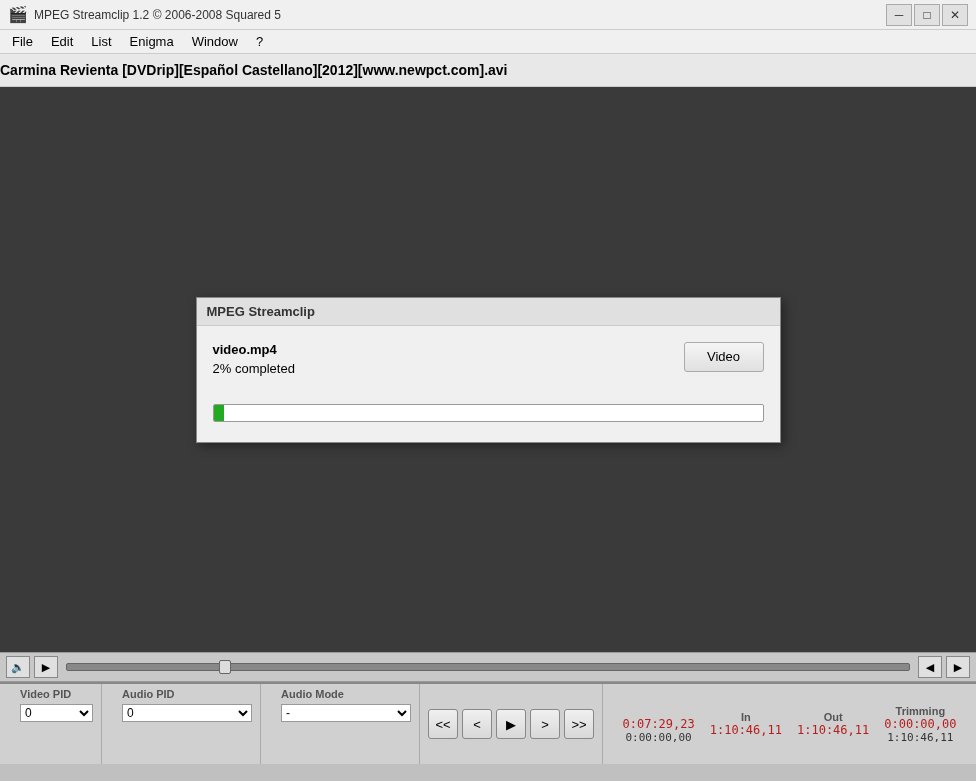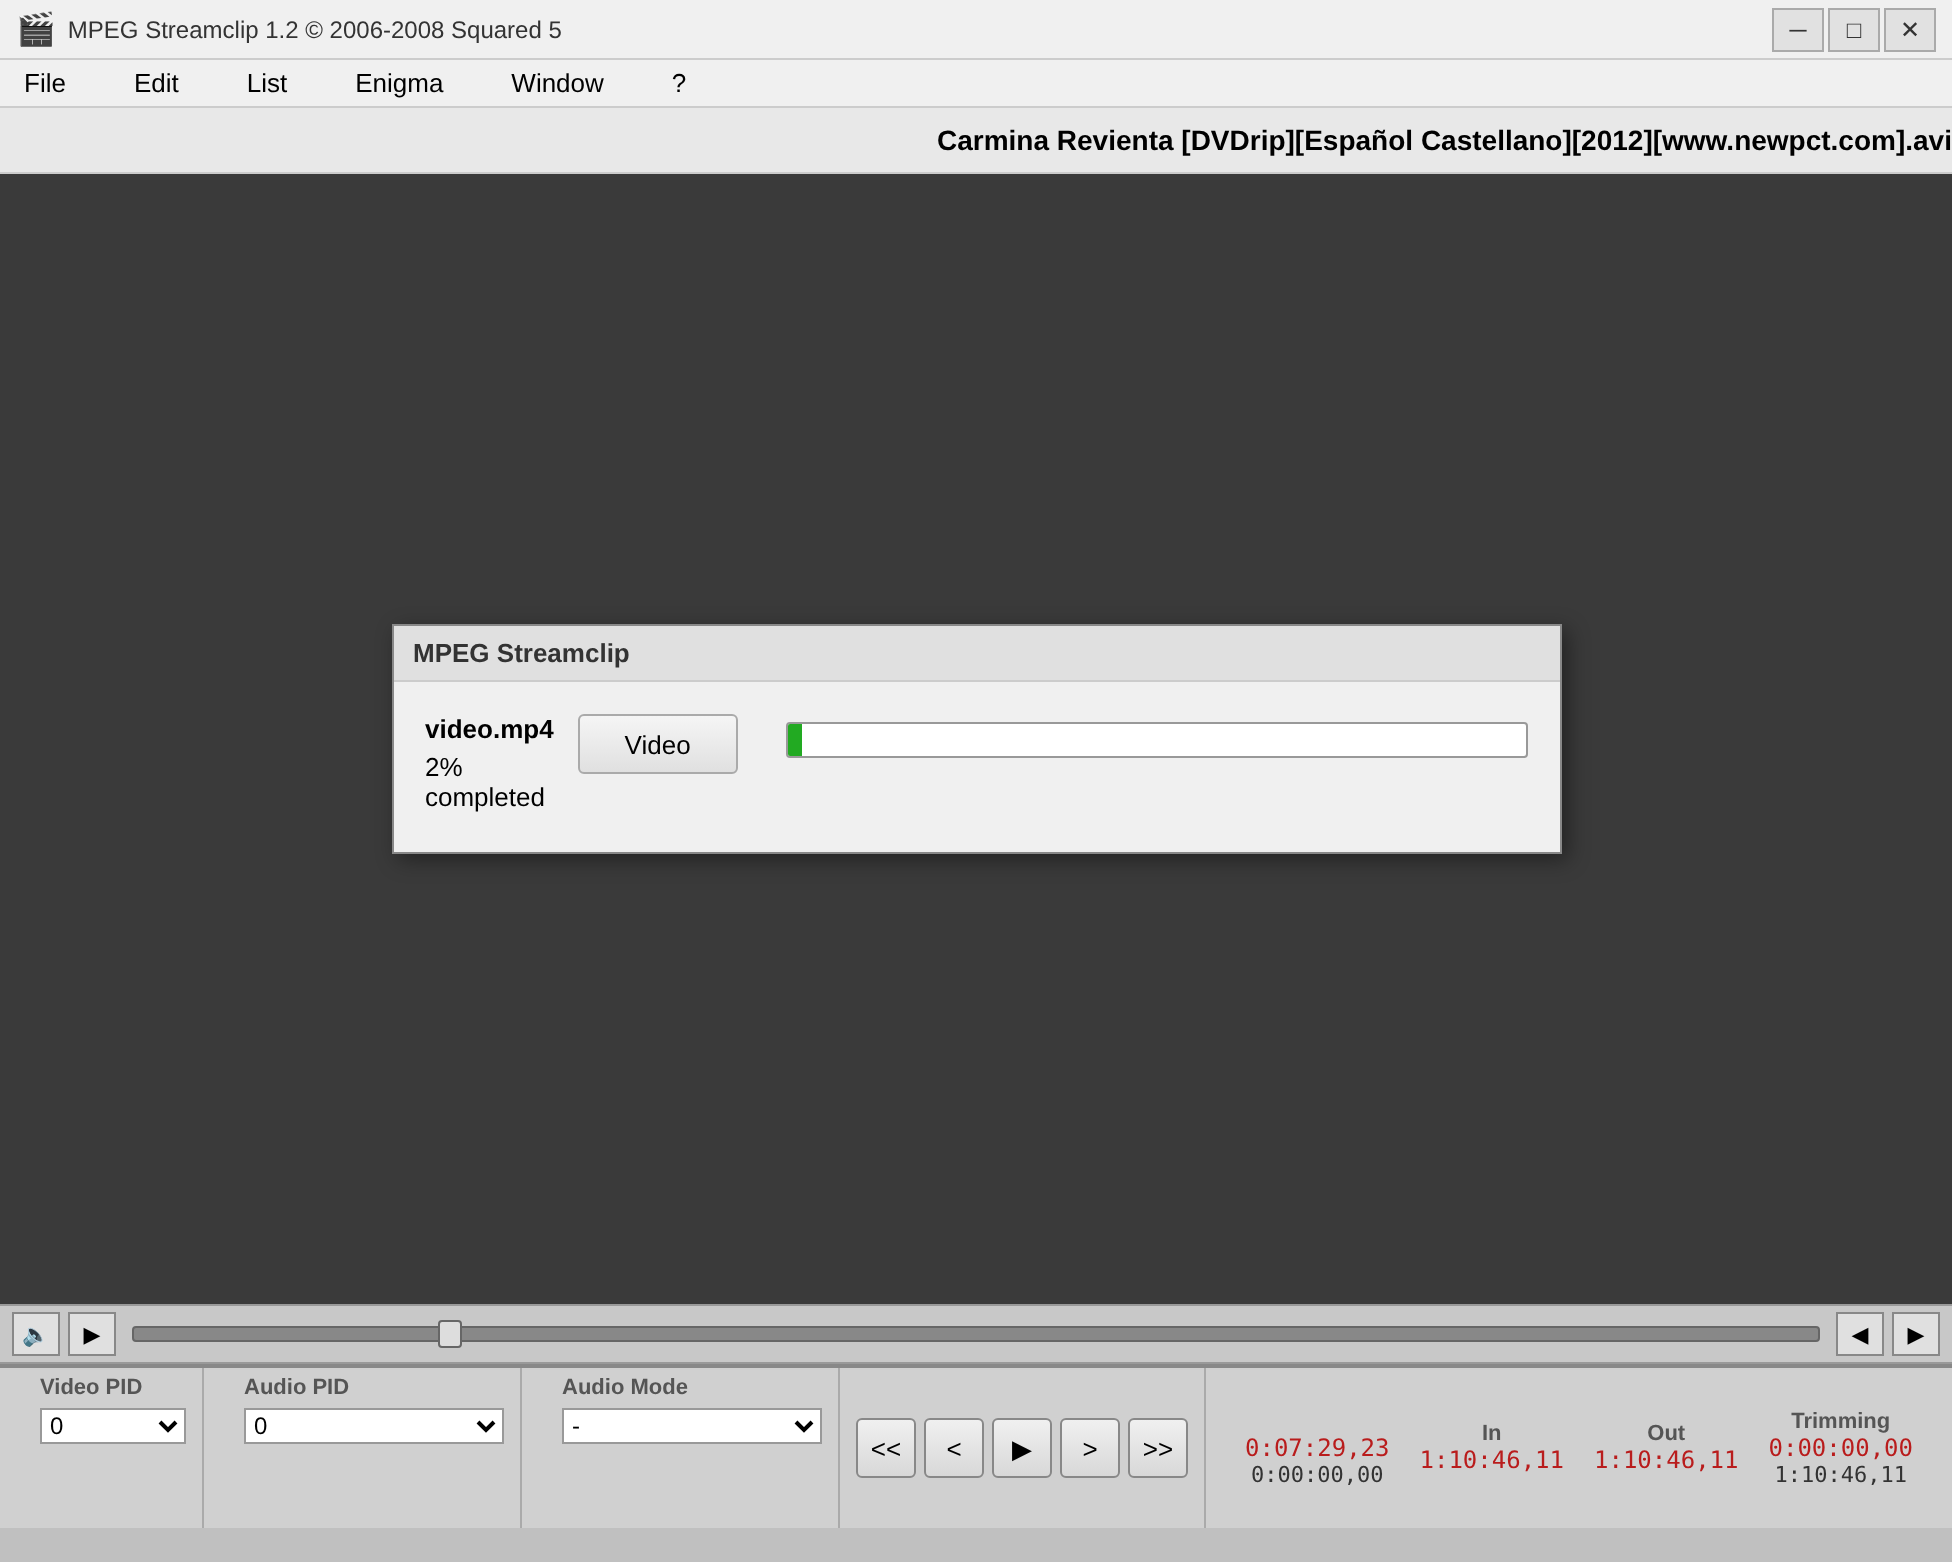--- a/index.html
+++ b/index.html
@@ -48,34 +48,34 @@
     }
 
     
     #menu-bar {
       background: #f0f0f0;
       height: 24px;
       display: flex;
       align-items: center;
       padding: 0 4px;
       border-bottom: 1px solid #ccc;
-      gap: 18px;
+      gap: 2px;
     }
     .menu-item {
       padding: 2px 8px;
       cursor: pointer;
       font-size: 13px;
       color: #000;
       border-radius: 2px;
     }
 
     
     #file-title {
       background: #e8e8e8;
-      text-align: right;
+      text-align: left;
       padding: 8px 0;
       font-size: 14px;
       font-weight: bold;
       color: #000;
       border-bottom: 1px solid #ccc;
     }
 
     
     #video-area {
       background: #3a3a3a;
@@ -99,21 +99,21 @@
       background: #e0e0e0;
       padding: 6px 10px;
       font-size: 13px;
       font-weight: bold;
       color: #333;
       border-bottom: 1px solid #ccc;
     }
     #dialog-body {
       padding: 16px 16px 20px 16px;
       display: flex;
-      flex-direction: row;
+      flex-direction: column;
       gap: 24px;
     }
     #dialog-content {
       display: flex;
       gap: 12px;
       align-items: flex-start;
     }
     #dialog-text-area {
       flex: 1;
       display: flex;

